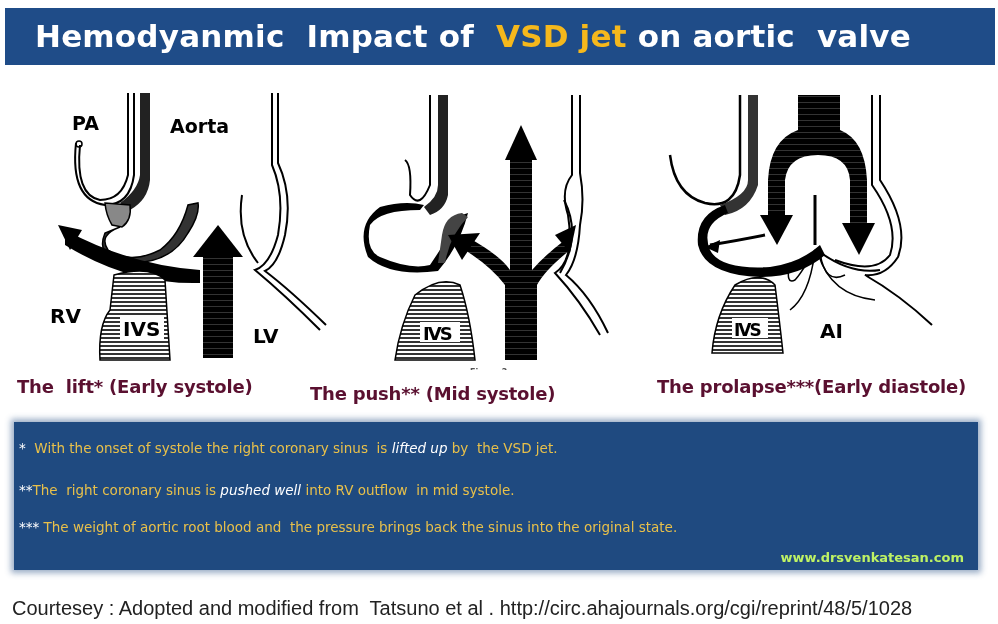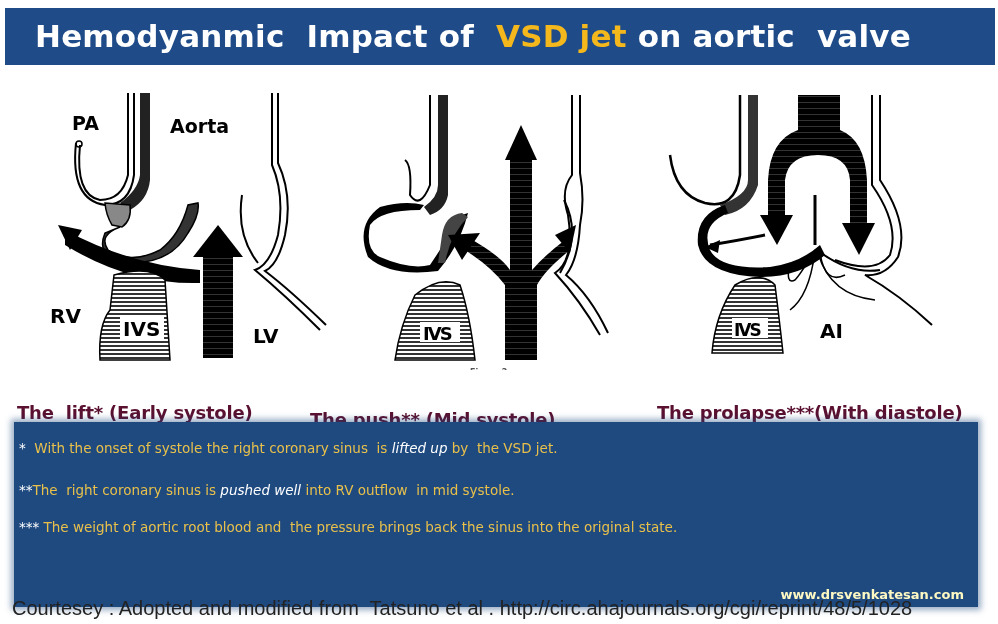--- a/index.html
+++ b/index.html
@@ -13,40 +13,40 @@
       font-family: "DejaVu Sans", sans-serif; font-weight: bold; font-size: 31px;
       line-height: 57px; white-space: pre; padding-left: 30px; box-sizing: border-box;
       letter-spacing: 0.2px;
     }
     .title-bar .hl { color: #f5b81c; }
     .diagram { position: absolute; top: 85px; width: 330px; height: 285px; }
     .d1 { left: 10px; }
     .d2 { left: 345px; }
     .d3 { left: 660px; }
     .caption {
-      position: absolute; top: 402px; font-family: "DejaVu Sans", sans-serif; font-weight: bold;
+      position: absolute; top: 376px; font-family: "DejaVu Sans", sans-serif; font-weight: bold;
       font-size: 18px; color: #5a1030; white-space: pre; letter-spacing: -0.2px;
     }
     .cap1 { left: 17px; }
     .cap2 { left: 310px; margin-top: 7px; }
     .cap3 { left: 657px; }
     .panel {
-      position: absolute; left: 14px; top: 422px; width: 964px; height: 185px;
+      position: absolute; left: 14px; top: 422px; width: 964px; height: 148px;
       background: #1f4a80; box-shadow: 0 0 6px 3px rgba(31,74,128,0.45);
       font-family: "DejaVu Sans", sans-serif; font-size: 13.5px; color: #e8c04a;
     }
     .panel .line { position: absolute; left: 5px; white-space: pre; }
     .panel .l1 { top: 18px; }
     .panel .l2 { top: 60px; }
     .panel .l3 { top: 97px; }
     .panel .l4 { top: 119px; left: 2px; }
     .panel em { color: #ffffff; font-style: italic; }
     .panel .star { color: #ffffff; }
     .panel .url {
-      position: absolute; right: 14px; bottom: 5px; color: #fef9c3; font-size: 13px; font-weight: bold;
+      position: absolute; right: 14px; bottom: 5px; color: #bef264; font-size: 13px; font-weight: bold;
     }
     .credit {
       position: absolute; left: 12px; top: 597px; font-family: "Liberation Sans", sans-serif;
       font-size: 20px; color: #222222; white-space: pre;
     }
     svg text { font-family: "DejaVu Sans", sans-serif; font-weight: bold; }
   </style>
 </head>
 <body>
 
@@ -140,21 +140,21 @@
   <path d="M160 168 Q165 200 185 190" fill="none" stroke="#000" stroke-width="1.5"></path>
 
   <path d="M75 200 Q100 185 115 200 Q120 240 123 268 L52 268 Q55 230 75 200 Z" fill="url(#hatch)" stroke="#000" stroke-width="1.5"></path>
   <rect x="72" y="233" width="36" height="20" fill="#fff"></rect>
   <text x="74" y="251" font-size="17" letter-spacing="-2">IVS</text>
   <text x="160" y="253" font-size="20">AI</text>
 </svg>
 
 <div class="caption cap1">The  lift* (Early systole)</div>
 <div class="caption cap2">The push** (Mid systole)</div>
-<div class="caption cap3">The prolapse***(With diastole)</div>
+<div class="caption cap3">The prolapse***(Early diastole)</div>
 
 <div class="panel">
   <div class="line l1"><span class="star">*</span><span>  With the onset of systole the right coronary sinus  is </span><em>lifted up</em><span> by  the VSD jet.</span></div>
   <div class="line l2"><span class="star">**</span><span>The  right coronary sinus is </span><em>pushed well</em><span> into RV outflow  in mid systole.</span></div>
   <div class="line l3"><span class="star">***</span><span> The weight of aortic root blood and  the pressure brings back the sinus into the original state.</span></div>
   <div class="url">www.drsvenkatesan.com</div>
 </div>
 
 <div class="credit">Courtesey : Adopted and modified from  Tatsuno et al . http://circ.ahajournals.org/cgi/reprint/48/5/1028</div>
 

